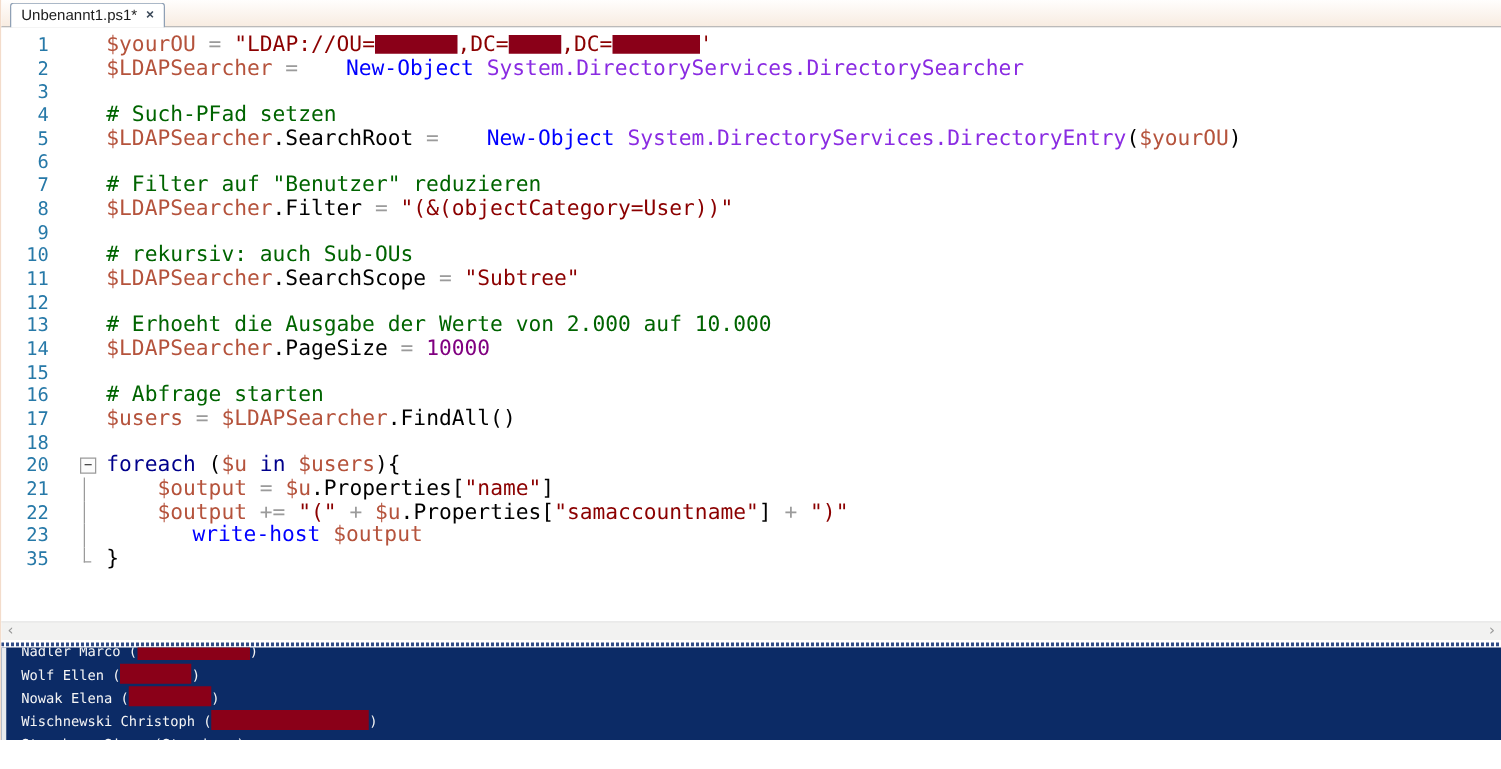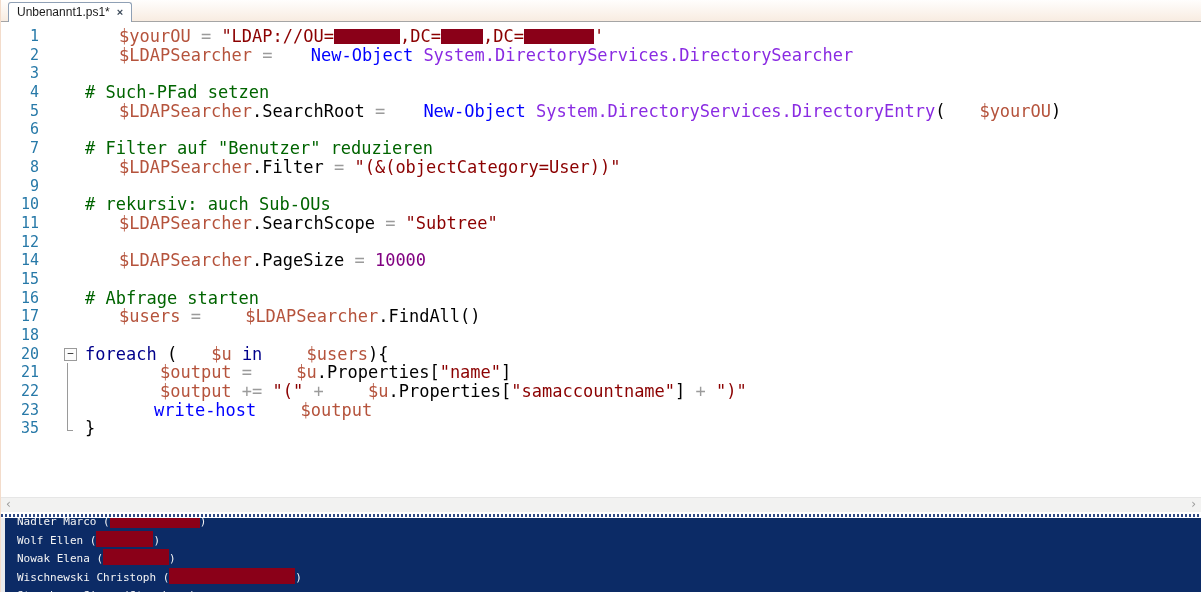--- a/index.html
+++ b/index.html
@@ -31,21 +31,21 @@
   .fold{width:44px;flex:0 0 44px;position:relative;}
   .foldbox{
     position:absolute;right:6px;top:3px;width:13px;height:13px;box-sizing:border-box;
     border:1px solid #9a9a9a;background:#fcfcfc;color:#333;
     font-size:11px;line-height:10px;text-align:center;
   }
   .fold.mid::after{content:'';position:absolute;left:28px;top:0;bottom:0;border-left:1px solid #9a9a9a;}
   .fold.end::after{content:'';position:absolute;left:28px;top:0;height:11px;width:5px;
     border-left:1px solid #9a9a9a;border-bottom:1px solid #9a9a9a;}
   .code{padding-left:2px;color:var(--default);}
-  .tk-v{color:var(--variable);margin-left:34px;} .tk-o{color:var(--operator);} .tk-s{color:var(--string);}
+  .tk-v{color:var(--variable);} .tk-o{color:var(--operator);} .tk-s{color:var(--string);}
   .tk-c{color:var(--comment);margin-top:20px;}  .tk-k{color:var(--keyword);}  .tk-cm{color:var(--cmdlet);margin-left:28px;}
   .tk-t{color:var(--type);}     .tk-n{color:var(--number);}   .tk-d{color:var(--default);}
   .redact{display:inline-block;height:15px;background:var(--redaction);vertical-align:-2px;}
   
   .hscroll{flex:0 0 14px;background:#f2f2f1;border-top:1px solid #e6e6e6;position:relative;}
   .sb-arrow{position:absolute;top:0;font-size:12px;line-height:13px;color:#9a9a9a;
     font-family:"DejaVu Sans",sans-serif;}
   .sb-arrow.left{left:5px;} .sb-arrow.right{right:5px;}
   
   .splitter{flex:0 0 6px;background:#fff;display:flex;align-items:center;cursor:row-resize;}
@@ -77,20 +77,21 @@
         <div class="line"><span class="ln">3</span><span class="fold"></span><span class="code"></span></div>
         <div class="line"><span class="ln">4</span><span class="fold"></span><span class="code"><span class="tk-c"># Such-PFad setzen</span></span></div>
         <div class="line"><span class="ln">5</span><span class="fold"></span><span class="code"><span class="tk-v">$LDAPSearcher</span><span class="tk-d">.SearchRoot </span><span class="tk-o">= </span><span class="tk-cm">New-Object </span><span class="tk-t">System.DirectoryServices.DirectoryEntry</span><span class="tk-d">(</span><span class="tk-v">$yourOU</span><span class="tk-d">)</span></span></div>
         <div class="line"><span class="ln">6</span><span class="fold"></span><span class="code"></span></div>
         <div class="line"><span class="ln">7</span><span class="fold"></span><span class="code"><span class="tk-c"># Filter auf "Benutzer" reduzieren</span></span></div>
         <div class="line"><span class="ln">8</span><span class="fold"></span><span class="code"><span class="tk-v">$LDAPSearcher</span><span class="tk-d">.Filter </span><span class="tk-o">= </span><span class="tk-s">"(&amp;(objectCategory=User))"</span></span></div>
         <div class="line"><span class="ln">9</span><span class="fold"></span><span class="code"></span></div>
         <div class="line"><span class="ln">10</span><span class="fold"></span><span class="code"><span class="tk-c"># rekursiv: auch Sub-OUs</span></span></div>
         <div class="line"><span class="ln">11</span><span class="fold"></span><span class="code"><span class="tk-v">$LDAPSearcher</span><span class="tk-d">.SearchScope </span><span class="tk-o">= </span><span class="tk-s">"Subtree"</span></span></div>
         <div class="line"><span class="ln">12</span><span class="fold"></span><span class="code"></span></div>
+        <div class="line"><span class="ln">13</span><span class="fold"></span><span class="code"><span class="tk-c"># Erhoeht die Ausgabe der Werte von 2.000 auf 10.000</span></span></div>
         <div class="line"><span class="ln">14</span><span class="fold"></span><span class="code"><span class="tk-v">$LDAPSearcher</span><span class="tk-d">.PageSize </span><span class="tk-o">= </span><span class="tk-n">10000</span></span></div>
         <div class="line"><span class="ln">15</span><span class="fold"></span><span class="code"></span></div>
         <div class="line"><span class="ln">16</span><span class="fold"></span><span class="code"><span class="tk-c"># Abfrage starten</span></span></div>
         <div class="line"><span class="ln">17</span><span class="fold"></span><span class="code"><span class="tk-v">$users </span><span class="tk-o">= </span><span class="tk-v">$LDAPSearcher</span><span class="tk-d">.FindAll()</span></span></div>
         <div class="line"><span class="ln">18</span><span class="fold"></span><span class="code"></span></div>
         <div class="line"><span class="ln">20</span><span class="fold"><span class="foldbox">−</span></span><span class="code"><span class="tk-k">foreach</span><span class="tk-d"> (</span><span class="tk-v">$u</span><span class="tk-d"> </span><span class="tk-k">in</span><span class="tk-d"> </span><span class="tk-v">$users</span><span class="tk-d">){</span></span></div>
         <div class="line"><span class="ln">21</span><span class="fold mid"></span><span class="code"><span class="tk-d">    </span><span class="tk-v">$output </span><span class="tk-o">= </span><span class="tk-v">$u</span><span class="tk-d">.Properties[</span><span class="tk-s">"name"</span><span class="tk-d">]</span></span></div>
         <div class="line"><span class="ln">22</span><span class="fold mid"></span><span class="code"><span class="tk-d">    </span><span class="tk-v">$output </span><span class="tk-o">+= </span><span class="tk-s">"("</span><span class="tk-o"> + </span><span class="tk-v">$u</span><span class="tk-d">.Properties[</span><span class="tk-s">"samaccountname"</span><span class="tk-d">] </span><span class="tk-o">+ </span><span class="tk-s">")"</span></span></div>
         <div class="line"><span class="ln">23</span><span class="fold mid"></span><span class="code"><span class="tk-d">    </span><span class="tk-cm">write-host </span><span class="tk-v">$output</span></span></div>
         <div class="line"><span class="ln">35</span><span class="fold end"></span><span class="code"><span class="tk-d">}</span></span></div>

